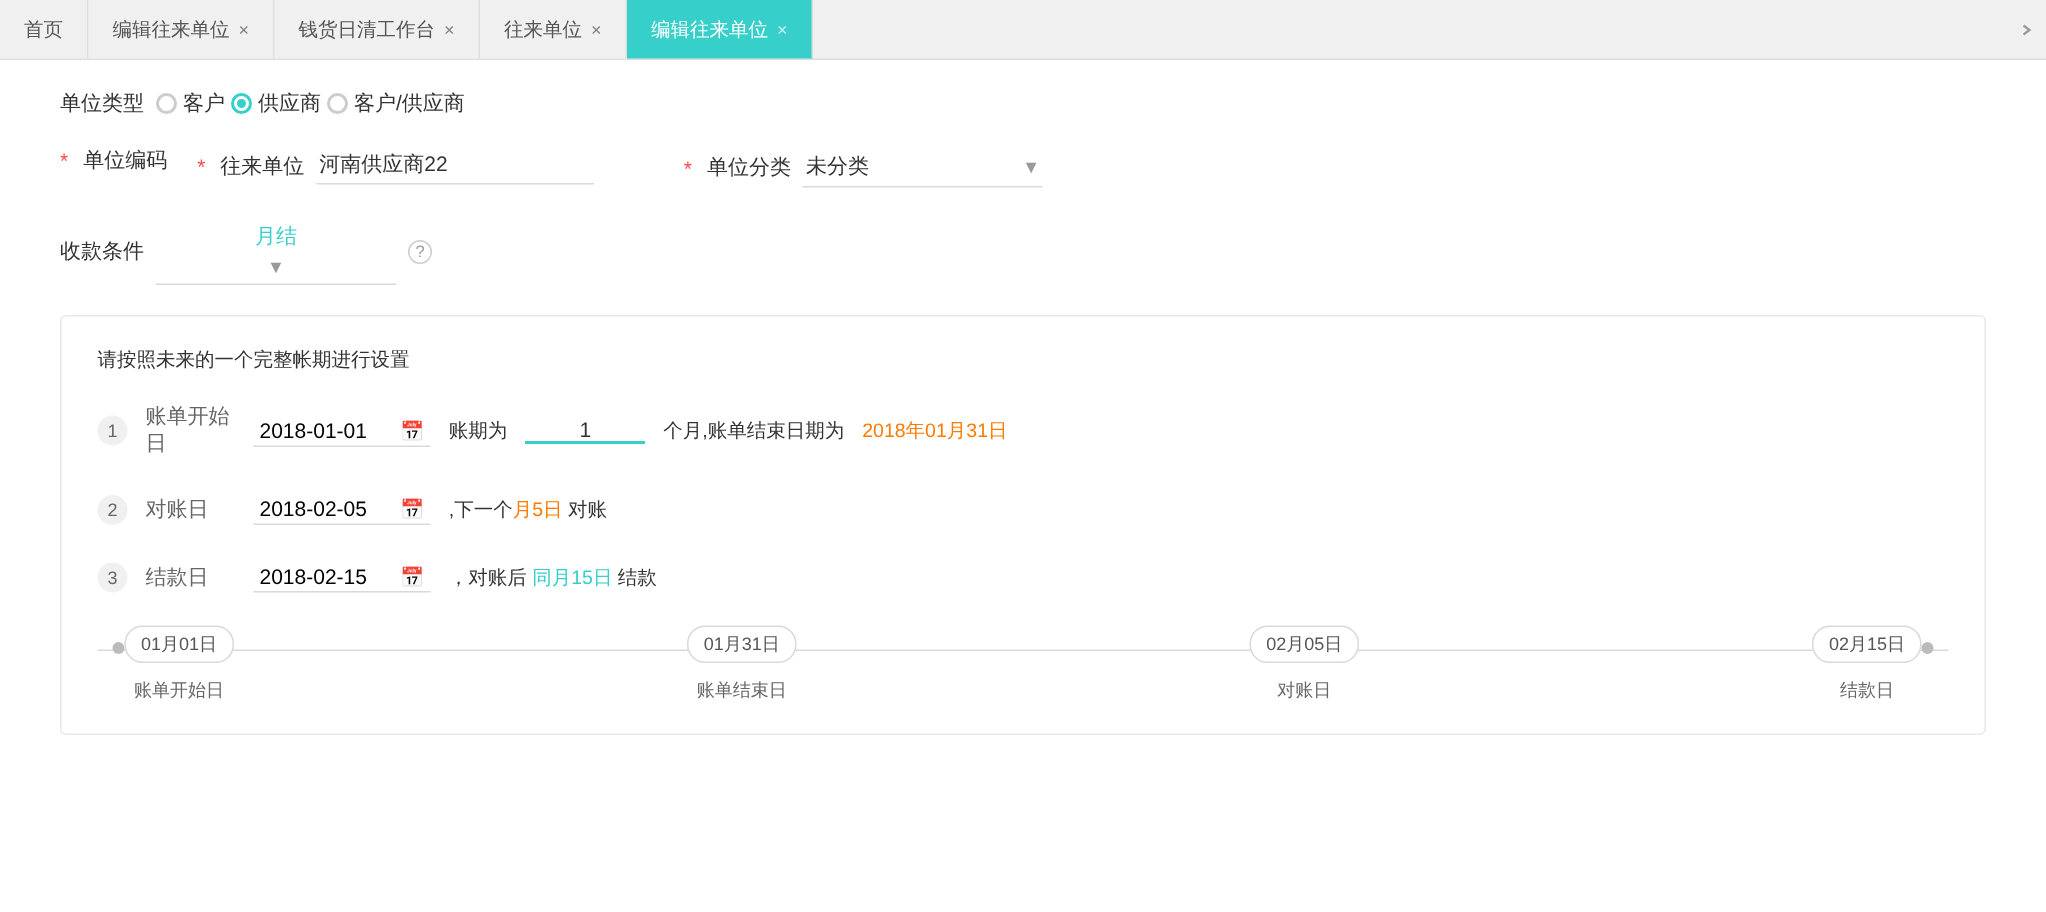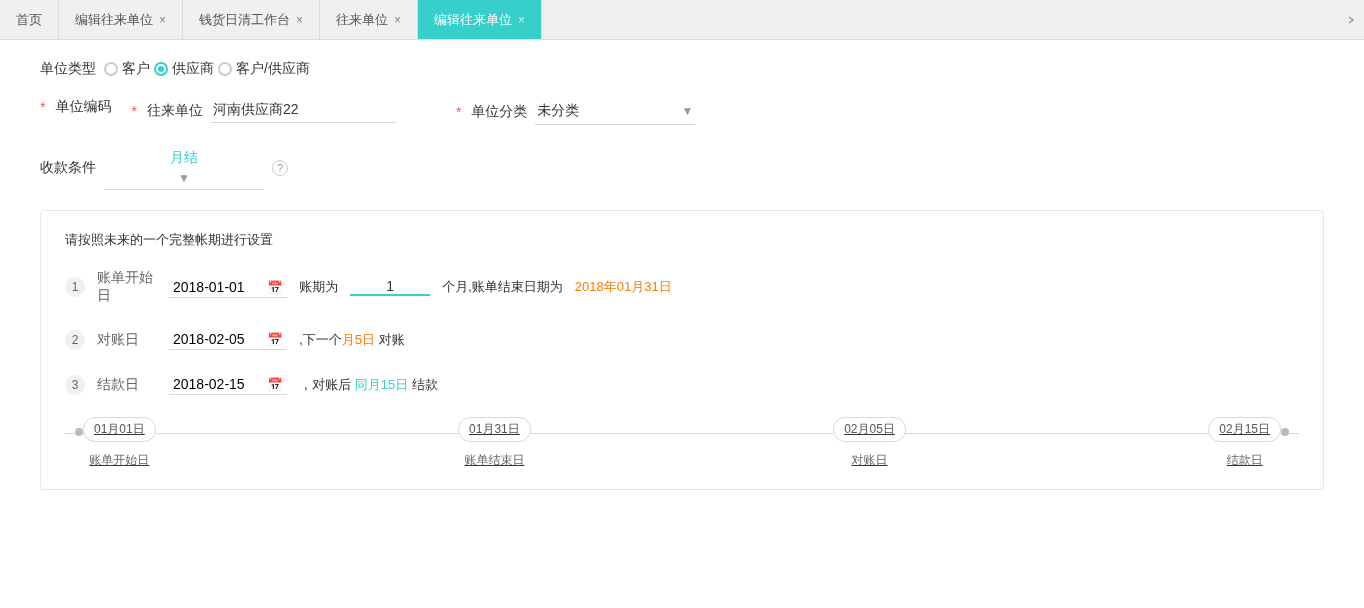--- a/index.html
+++ b/index.html
@@ -265,21 +265,20 @@
       left: 0;
       right: 0;
       height: 1px;
       background: #d9d9d9;
     }
     .timeline-node {
       display: flex;
       flex-direction: column;
       align-items: center;
       gap: 6px;
-      text-decoration: underline;
     }
     .node-badge {
       background: #fff;
       border: 1px solid #d9d9d9;
       border-radius: 12px;
       padding: 3px 10px;
       font-size: 12px;
       color: #555;
       margin-top: -2px;
     }

